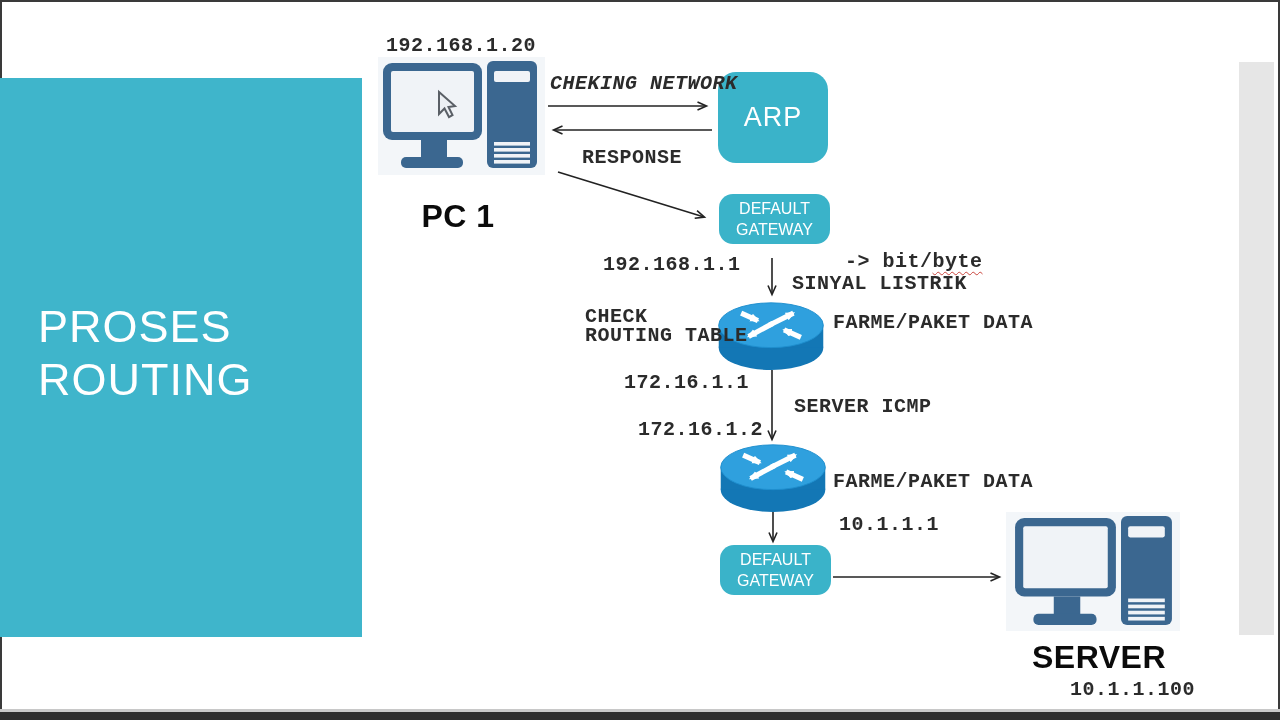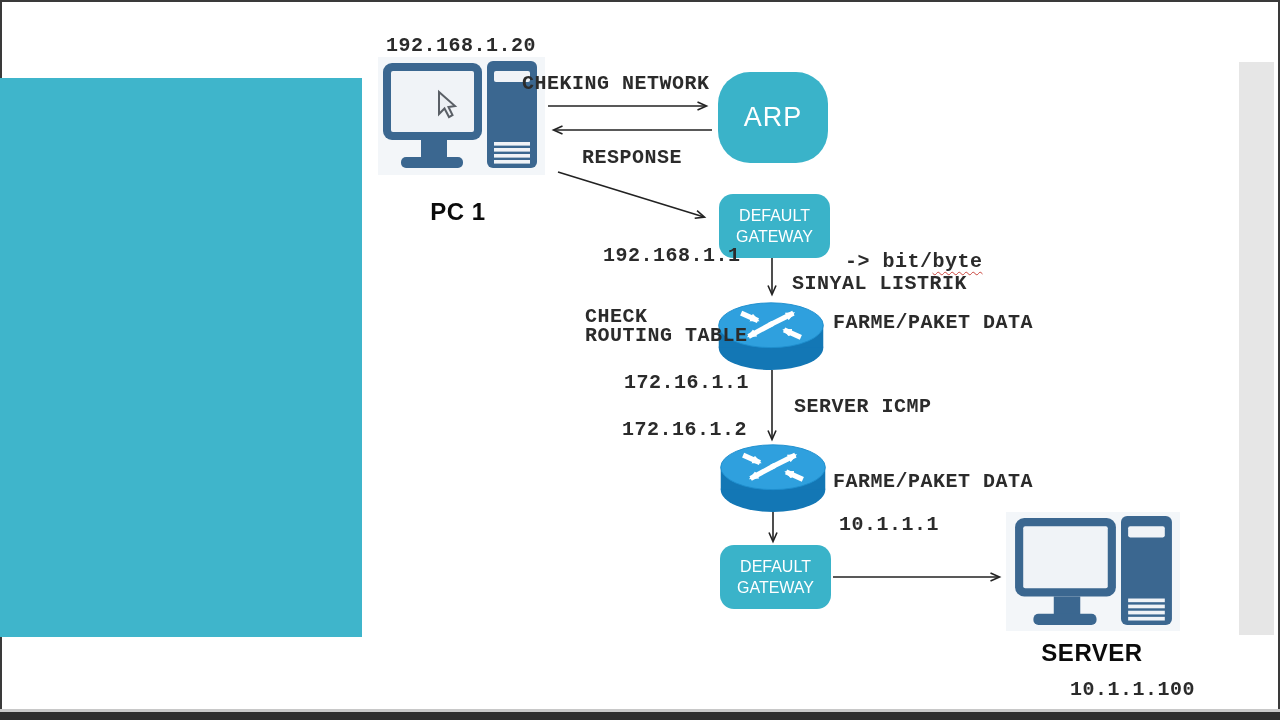--- a/index.html
+++ b/index.html
@@ -16,37 +16,41 @@
   .bottom-light{left:0;top:709px;width:1280px;height:3px;background:#c8c8c8;}
   .bottom-dark{left:0;top:712px;width:1280px;height:8px;background:#2d2d2d;}
   
   .mono{font-family:"Liberation Mono","DejaVu Sans Mono",monospace;font-weight:bold;
         font-size:20px;color:#2b2b2b;letter-spacing:.5px;white-space:pre;}
   .wavy{text-decoration:underline;text-decoration-style:wavy;text-decoration-color:#c9443c;
         text-decoration-thickness:1px;text-underline-offset:4px;}
   
   .tealbox{background:#3ab3c9;color:#ffffff;display:flex;flex-direction:column;
            align-items:center;justify-content:center;text-align:center;}
-  .arp-box{left:718px;top:72px;width:110px;height:91px;border-radius:32px;
+  .arp-box{left:718px;top:72px;width:110px;height:91px;border-radius:18px;
            font-size:27px;letter-spacing:1px;}
-  .gw-box{width:111px;height:64px;border-radius:14px;font-size:16px;line-height:21px;}
+  .gw-box{width:111px;height:50px;border-radius:14px;font-size:16px;line-height:21px;}
   .gw1{left:719px;top:194px;}
   .gw2{left:720px;top:545px;}
   
-  .node-name{font-weight:800;font-size:24px;color:#0b0b0b;text-align:center;letter-spacing:.5px;}
+  .node-name{font-weight:800;font-size:32px;color:#0b0b0b;text-align:center;letter-spacing:.5px;}
   .icon-tile{background:#f3f6f9;}
   svg{display:block;}
   .overlay{left:0;top:0;pointer-events:none;}
 </style>
 </head>
 <body>
 
 <div class="stage">
 
   <div class="abs teal-panel"></div>
+  <div class="abs slide-title">
+    <div>PROSES</div>
+    <div>ROUTING</div>
+  </div>
 
   <div class="abs gray-strip"></div>
 
   <svg class="abs overlay" width="1280" height="720" viewBox="0 0 1280 720">
     <defs>
       <marker id="ah" markerWidth="14" markerHeight="14" refX="9.5" refY="5" orient="auto" markerUnits="userSpaceOnUse">
         <path d="M1,1 L10,5 L1,9" fill="none" stroke="#222" stroke-width="1.6"></path>
       </marker>
     </defs>
     <g stroke="#222" stroke-width="1.6" fill="none">
@@ -78,28 +82,28 @@
       <rect x="111" y="99" width="36" height="3.6" fill="#f0f3f7"></rect>
     </g>
   </svg>
   <div class="abs mono" style="left:386px;top:34px;">192.168.1.20</div>
   <div class="abs node-name" style="left:398px;top:198px;width:120px;">PC 1</div>
 
   <div class="abs tealbox arp-box">
     <span>ARP</span>
   </div>
 
-  <div class="abs mono" style="left:522px;top:72px;">CHEKING NETWORK</div>
+  <div class="abs mono" style="left:550px;top:72px;font-style:italic;">CHEKING NETWORK</div>
   <div class="abs mono" style="left:582px;top:146px;">RESPONSE</div>
 
   <div class="abs tealbox gw-box gw1">
     <span>DEFAULT</span>
     <span>GATEWAY</span>
   </div>
-  <div class="abs mono" style="left:603px;top:244px;">192.168.1.1</div>
+  <div class="abs mono" style="left:603px;top:253px;">192.168.1.1</div>
 
   <div class="abs mono" style="left:845px;top:238px;margin-top:12px;"><span>-&gt; bit/</span><span class="wavy">byte</span></div>
 
   <div class="abs mono" style="left:792px;top:272px;">SINYAL LISTRIK</div>
 
   <svg class="abs" style="left:715px;top:299px;" width="112" height="73" viewBox="0 0 120 78">
     <defs>
       <marker id="wh" markerWidth="16" markerHeight="16" refX="8" refY="4.5" orient="auto" markerUnits="userSpaceOnUse">
         <path d="M0,0 L10,4.5 L0,9 Z" fill="#ffffff"></path>
       </marker>
@@ -112,21 +116,21 @@
       <path d="M62,26 L36,40" marker-end="url(#wh)"></path>
       <path d="M28,15 L46,23" marker-end="url(#wh)"></path>
       <path d="M92,41 L74,33" marker-end="url(#wh)"></path>
     </g>
   </svg>
   <div class="abs mono" style="left:585px;top:305px;">CHECK</div>
   <div class="abs mono" style="left:585px;top:324px;text-align:right;">ROUTING TABLE</div>
   <div class="abs mono" style="left:833px;top:311px;">FARME/PAKET DATA</div>
   <div class="abs mono" style="left:624px;top:371px;">172.16.1.1</div>
   <div class="abs mono" style="left:794px;top:395px;">SERVER ICMP</div>
-  <div class="abs mono" style="left:622px;top:418px;">172.16.1.2</div>
+  <div class="abs mono" style="left:638px;top:418px;">172.16.1.2</div>
 
   <svg class="abs" style="left:717px;top:441px;" width="112" height="73" viewBox="0 0 120 78">
     <ellipse cx="60" cy="52" rx="56" ry="24" fill="#1377b5"></ellipse>
     <rect x="4" y="28" width="112" height="24" fill="#1377b5"></rect>
     <ellipse cx="60" cy="28" rx="56" ry="24" fill="#2fa0de" stroke="#1e8ecd" stroke-width="1"></ellipse>
     <g stroke="#ffffff" stroke-width="5.5" fill="none">
       <path d="M58,28 L84,15" marker-end="url(#wh)"></path>
       <path d="M62,26 L36,40" marker-end="url(#wh)"></path>
       <path d="M28,15 L46,23" marker-end="url(#wh)"></path>
       <path d="M92,41 L74,33" marker-end="url(#wh)"></path>

